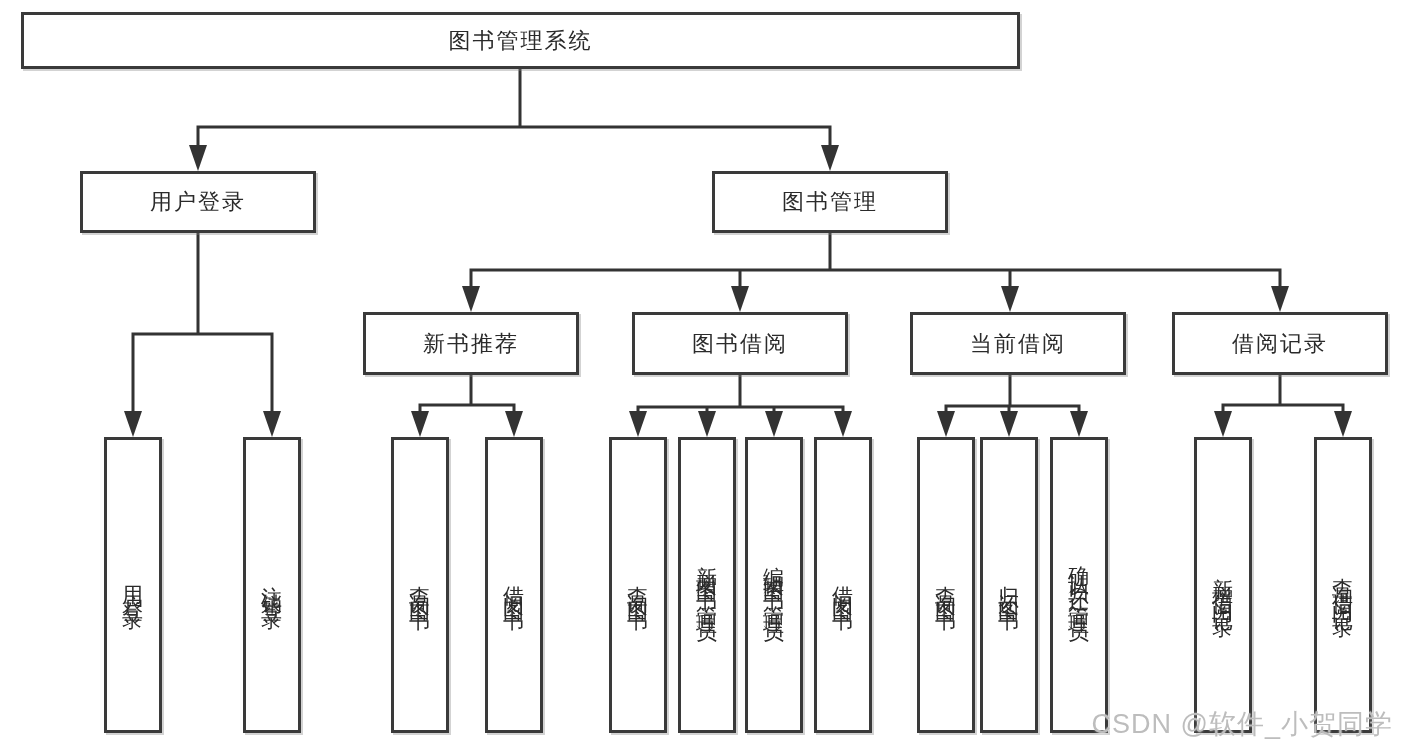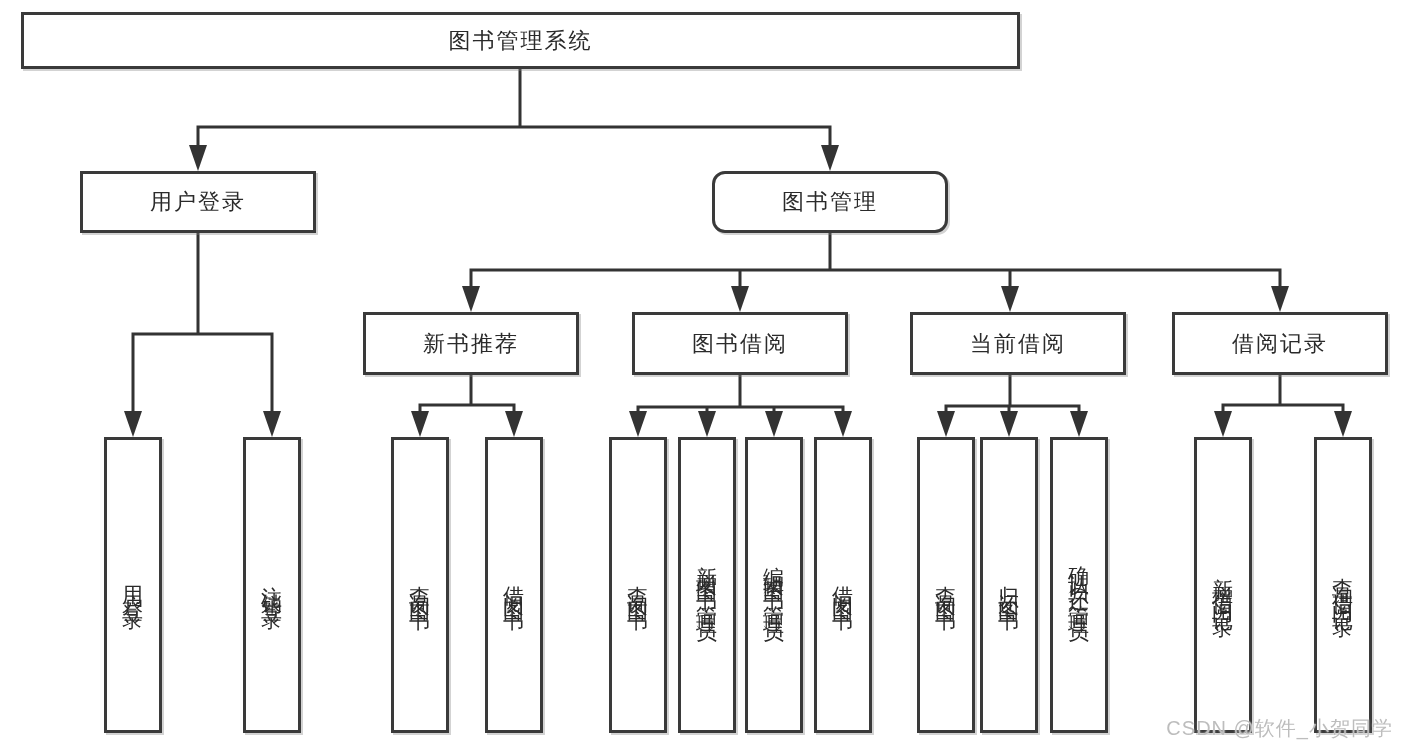--- a/index.html
+++ b/index.html
@@ -38,21 +38,21 @@
     writing-mode: vertical-rl;
     text-orientation: mixed;
     font-size: 21px;
     letter-spacing: 8px;
     line-height: 1;
   }
   #watermark {
     position: absolute;
     right: 12px;
     bottom: 5px;
-    font-size: 20px;
+    font-size: 27px;
     color: #bdbdbd;
     letter-spacing: 1px;
     text-shadow: 0 0 2px rgba(255,255,255,0.9);
     z-index: 3;
     white-space: nowrap;
   }
 </style>
 </head>
 <body>
 
@@ -84,21 +84,21 @@
       <polygon points="1000,411 1018,411 1009,437"></polygon>
       <polygon points="1070,411 1088,411 1079,437"></polygon>
       <polygon points="1214,411 1232,411 1223,437"></polygon>
       <polygon points="1334,411 1352,411 1343,437"></polygon>
     </g>
   </svg>
 
   <div class="box h" style="left:21px; top:12px; width:999px; height:57px;">图书管理系统</div>
 
   <div class="box h" style="left:80px; top:171px; width:236px; height:62px;">用户登录</div>
-  <div class="box h" style="left:712px; top:171px; width:236px; height:62px;border-radius:13px;">图书管理</div>
+  <div class="box h" style="left:712px; top:171px; width:236px; height:62px;">图书管理</div>
 
   <div class="box h" style="left:363px; top:312px; width:216px; height:63px;">新书推荐</div>
   <div class="box h" style="left:632px; top:312px; width:216px; height:63px;">图书借阅</div>
   <div class="box h" style="left:910px; top:312px; width:216px; height:63px;">当前借阅</div>
   <div class="box h" style="left:1172px; top:312px; width:216px; height:63px;">借阅记录</div>
 
   <div class="box v" style="left:104px; top:437px; width:58px; height:296px;">用户登录</div>
   <div class="box v" style="left:243px; top:437px; width:58px; height:296px;">注销登录</div>
 
   <div class="box v" style="left:391px; top:437px; width:58px; height:296px;">查询图书</div>

